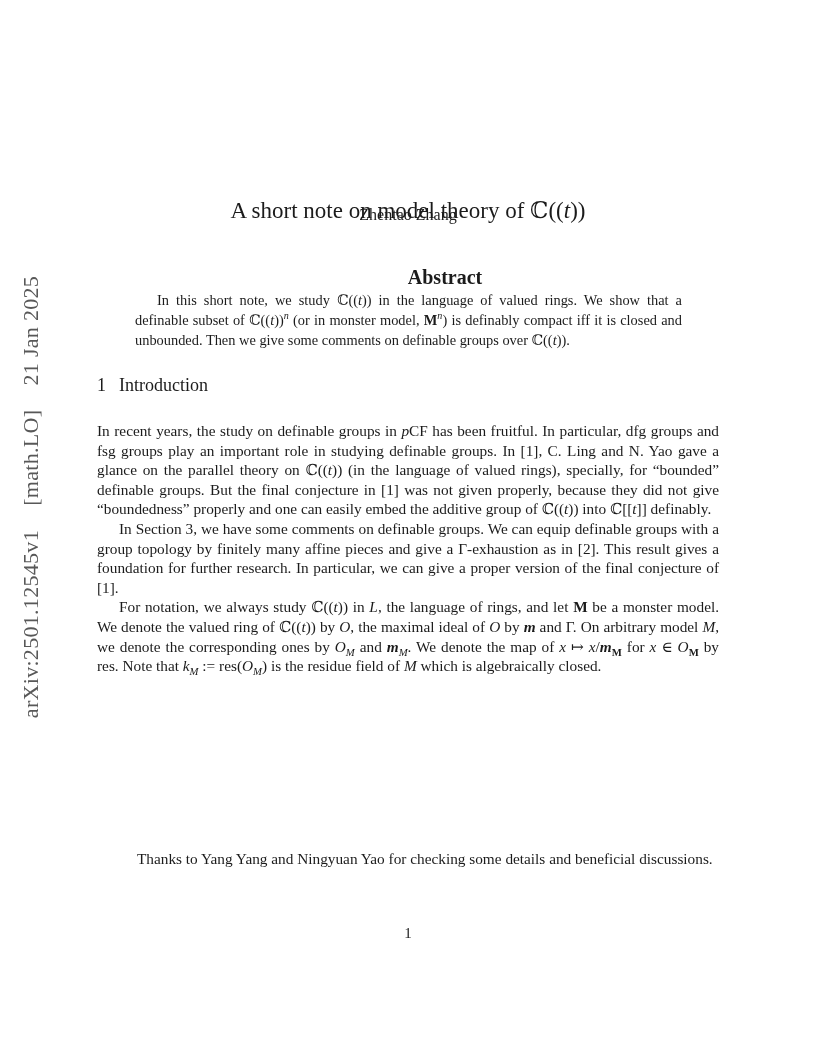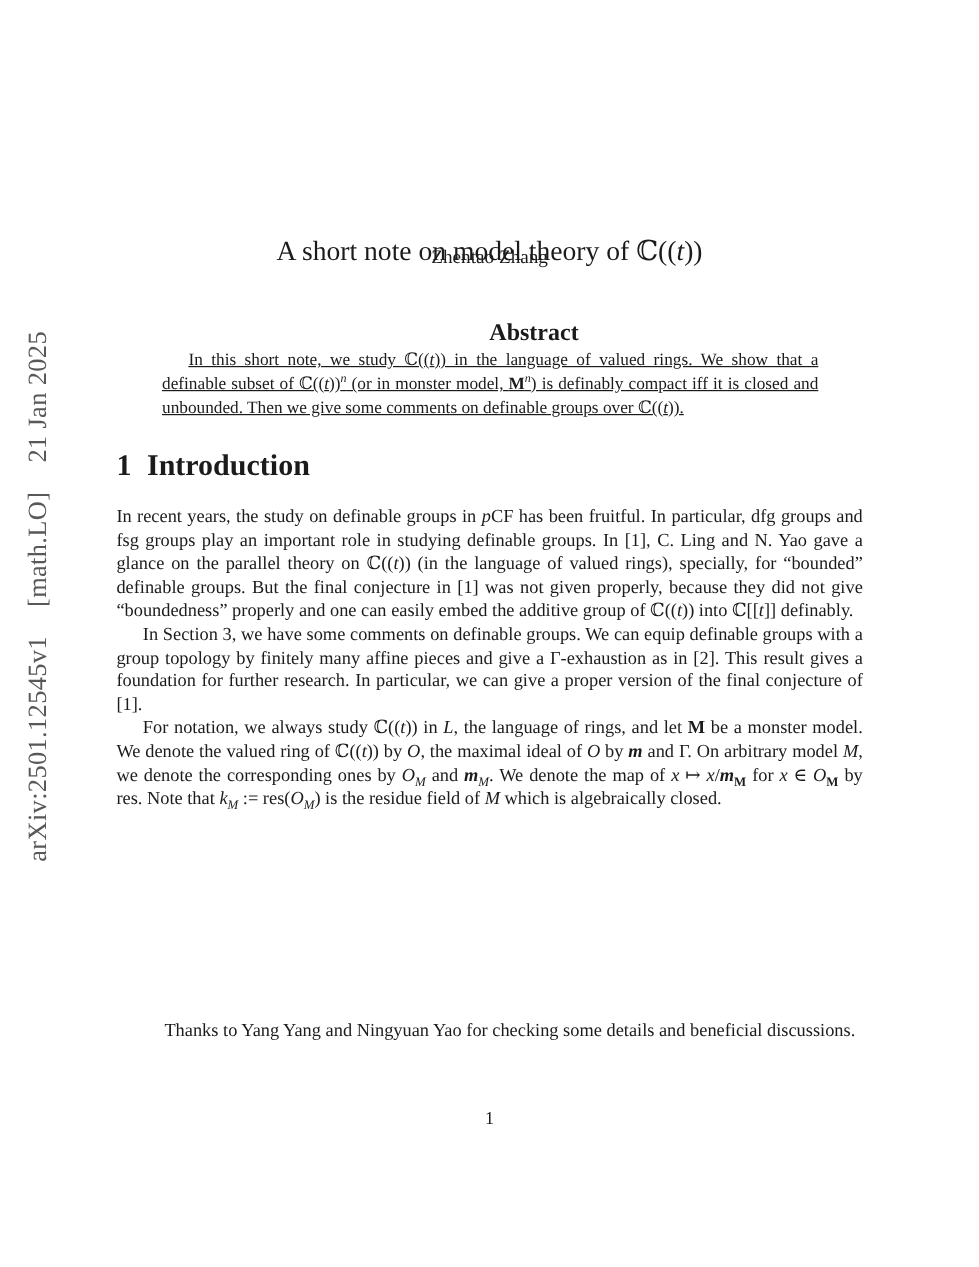--- a/index.html
+++ b/index.html
@@ -60,28 +60,27 @@
   }
   .abstract-body {
     position: absolute;
     top: 290px;
     left: 135px;
     width: 547px;
     font-size: 14.4px;
     line-height: 20px;
     text-align: justify;
     text-indent: 22px;
-    text-decoration: underline;
   }
 
   .sec-heading {
     position: absolute;
     left: 97px;
-    font-size: 25px;
-    font-weight: bold;
+    font-size: 18px;
+    font-weight: normal;
   }
   .sec-heading.intro { top: 375px; }
   .sec-heading.ack   { top: 811px; }
   .sec-num { margin-right: 13px; }
 
   .body-text {
     position: absolute;
     left: 97px;
     width: 622px;
     font-size: 15.3px;

